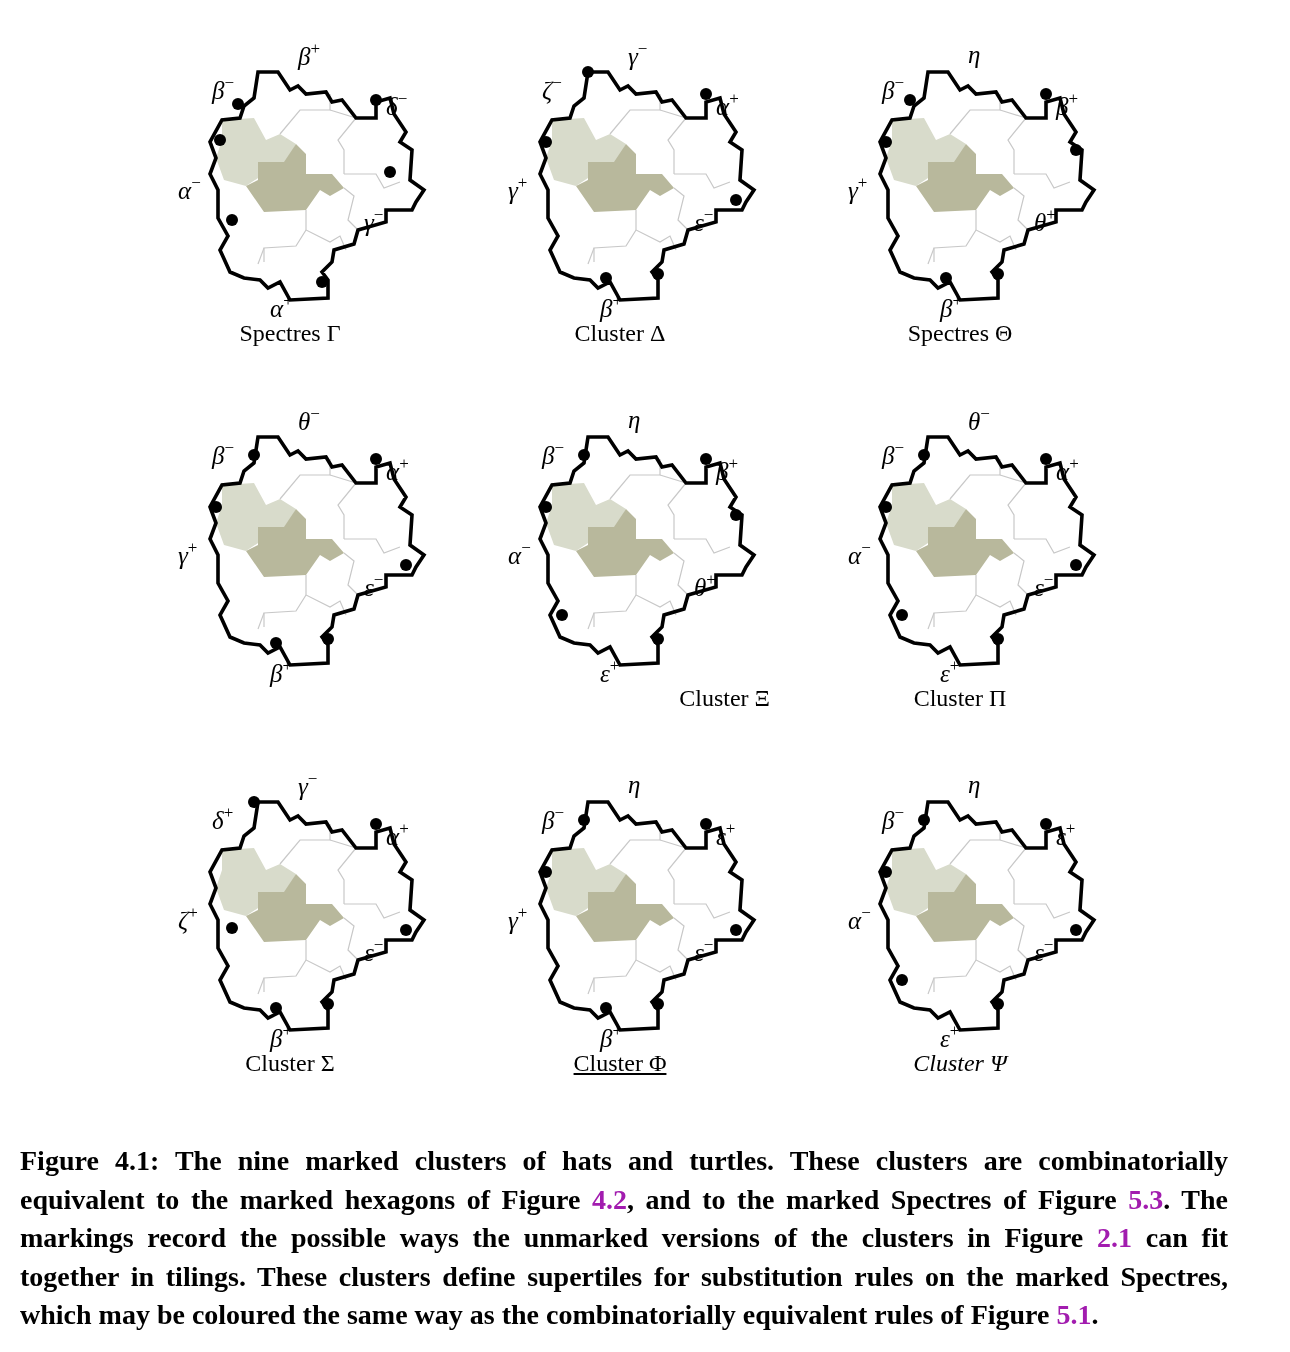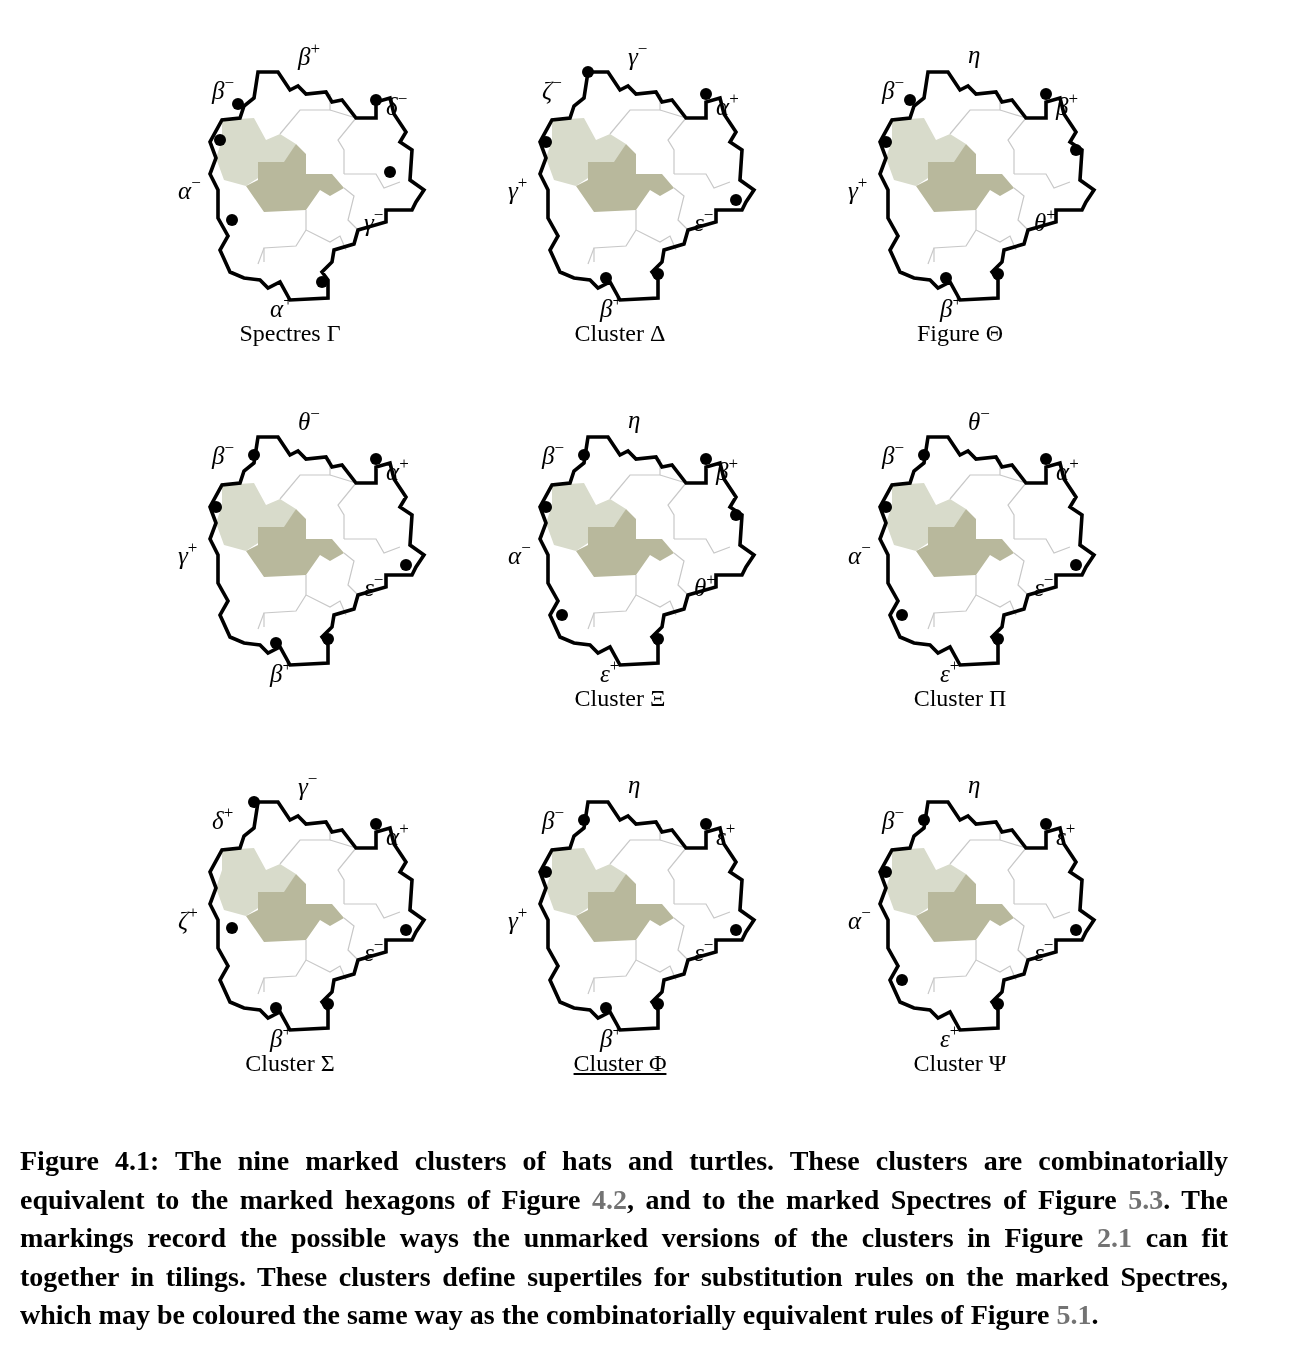--- a/index.html
+++ b/index.html
@@ -7,21 +7,21 @@
          font-family:"Liberation Serif","DejaVu Serif",serif; color:#000; }
   .figure-grid { position:absolute; left:0; top:0; width:1290px; height:1110px; }
   .cluster { position:absolute; width:300px; height:330px; }
   .cluster svg { position:absolute; left:0; top:0; width:300px; height:300px; overflow:visible; }
   .cluster-title { position:absolute; left:0; width:300px; text-align:center;
                    font-size:24px; top:0; }
   .edge-label { position:absolute; font-style:italic; font-size:25px; line-height:1; white-space:nowrap; }
   .edge-label sup { font-style:normal; font-size:17px; position:relative; top:-2px; }
   .caption { position:absolute; left:20px; top:1142px; width:1208px;
              font-size:28px; line-height:38.6px; text-align:justify;font-weight:bold; }
-  .caption .ref { color:#737373; }
+  .caption .ref { color:#a21caf; }
   .caption-line { display:block; text-align-last:justify; }
   .caption-line.last { text-align-last:left; }
 </style>
 </head>
 <body>
 
 <div class="figure-grid">
 
   <div class="cluster" style="left:140px;top:30px;">
       <svg viewBox="0 0 300 300">
@@ -104,21 +104,21 @@
           <circle cx="196" cy="44" r="6" fill="#000"></circle>
           <circle cx="226" cy="100" r="6" fill="#000"></circle>
     </g>
       </svg>
       <span class="edge-label" style="left: 158px; top: 12px;"><span>η</span></span>
       <span class="edge-label" style="left: 72px; top: 46px;"><span>β</span><sup>−</sup></span>
       <span class="edge-label" style="left: 246px; top: 62px;"><span>β</span><sup>+</sup></span>
       <span class="edge-label" style="left: 38px; top: 146px;"><span>γ</span><sup>+</sup></span>
       <span class="edge-label" style="left: 224px; top: 178px;"><span>θ</span><sup>+</sup></span>
       <span class="edge-label" style="left: 130px; top: 264px;"><span>β</span><sup>+</sup></span>
-      <div class="cluster-title" style="top: 290px;">Figure Θ</div>
+      <div class="cluster-title" style="top: 290px;">Spectres Θ</div>
     </div>
   <div class="cluster" style="left:140px;top:395px;">
       <svg viewBox="0 0 300 300">
         <g transform="translate(40,20)">
       <polygon points="42,70 74,68 86,90 100,84 116,94 104,118 90,120 66,136 44,130 36,108 42,90" fill="#d8dbcb"></polygon>
       <polygon points="116,94 126,104 126,124 152,124 164,138 150,146 140,140 126,160 84,162 66,136 78,130 78,112 104,112" fill="#b8b89c"></polygon>
       <polyline points="100,84 120,60 150,60 150,44" fill="none" stroke="#c8c8c8" stroke-width="1.2"></polyline>
           <polyline points="150,60 176,68" fill="none" stroke="#c8c8c8" stroke-width="1.2"></polyline>
           <polyline points="176,68 158,90 164,100 164,124" fill="none" stroke="#c8c8c8" stroke-width="1.2"></polyline>
           <polyline points="164,124 196,124 204,138 220,132" fill="none" stroke="#c8c8c8" stroke-width="1.2"></polyline>
@@ -163,21 +163,21 @@
           <circle cx="196" cy="44" r="6" fill="#000"></circle>
           <circle cx="226" cy="100" r="6" fill="#000"></circle>
     </g>
       </svg>
       <span class="edge-label" style="left: 158px; top: 12px;"><span>η</span></span>
       <span class="edge-label" style="left: 72px; top: 46px;"><span>β</span><sup>−</sup></span>
       <span class="edge-label" style="left: 246px; top: 62px;"><span>β</span><sup>+</sup></span>
       <span class="edge-label" style="left: 38px; top: 146px;"><span>α</span><sup>−</sup></span>
       <span class="edge-label" style="left: 224px; top: 178px;"><span>θ</span><sup>+</sup></span>
       <span class="edge-label" style="left: 130px; top: 264px;"><span>ε</span><sup>+</sup></span>
-      <div class="cluster-title" style="top: 290px;">Cluster Ξ</div>
+      <div class="cluster-title" style="top: 290px; text-align: right;">Cluster Ξ</div>
     </div>
   <div class="cluster" style="left:810px;top:395px;">
       <svg viewBox="0 0 300 300">
         <g transform="translate(40,20)">
       <polygon points="42,70 74,68 86,90 100,84 116,94 104,118 90,120 66,136 44,130 36,108 42,90" fill="#d8dbcb"></polygon>
       <polygon points="116,94 126,104 126,124 152,124 164,138 150,146 140,140 126,160 84,162 66,136 78,130 78,112 104,112" fill="#b8b89c"></polygon>
       <polyline points="100,84 120,60 150,60 150,44" fill="none" stroke="#c8c8c8" stroke-width="1.2"></polyline>
           <polyline points="150,60 176,68" fill="none" stroke="#c8c8c8" stroke-width="1.2"></polyline>
           <polyline points="176,68 158,90 164,100 164,124" fill="none" stroke="#c8c8c8" stroke-width="1.2"></polyline>
           <polyline points="164,124 196,124 204,138 220,132" fill="none" stroke="#c8c8c8" stroke-width="1.2"></polyline>
@@ -283,21 +283,21 @@
           <circle cx="196" cy="44" r="6" fill="#000"></circle>
           <circle cx="226" cy="150" r="6" fill="#000"></circle>
     </g>
       </svg>
       <span class="edge-label" style="left: 158px; top: 12px;"><span>η</span></span>
       <span class="edge-label" style="left: 72px; top: 46px;"><span>β</span><sup>−</sup></span>
       <span class="edge-label" style="left: 246px; top: 62px;"><span>ε</span><sup>+</sup></span>
       <span class="edge-label" style="left: 38px; top: 146px;"><span>α</span><sup>−</sup></span>
       <span class="edge-label" style="left: 224px; top: 178px;"><span>ε</span><sup>−</sup></span>
       <span class="edge-label" style="left: 130px; top: 264px;"><span>ε</span><sup>+</sup></span>
-      <div class="cluster-title" style="top: 290px;">Cluster Ψ</div>
+      <div class="cluster-title" style="top: 290px; font-style: italic;">Cluster Ψ</div>
     </div>
 </div>
 
 <div class="caption">
     <span class="caption-line"><span>Figure 4.1:  The nine marked clusters of hats and turtles.  These clusters are combinatorially</span></span>
     <span class="caption-line"><span>equivalent to the marked hexagons of Figure </span><span class="ref">4.2</span><span>, and to the marked Spectres of Figure </span><span class="ref">5.3</span><span>. The</span></span>
     <span class="caption-line"><span>markings record the possible ways the unmarked versions of the clusters in Figure </span><span class="ref">2.1</span><span> can fit</span></span>
     <span class="caption-line"><span>together in tilings. These clusters define supertiles for substitution rules on the marked Spectres,</span></span>
     <span class="caption-line last"><span>which may be coloured the same way as the combinatorially equivalent rules of Figure </span><span class="ref">5.1</span><span>.</span></span>
   </div>

